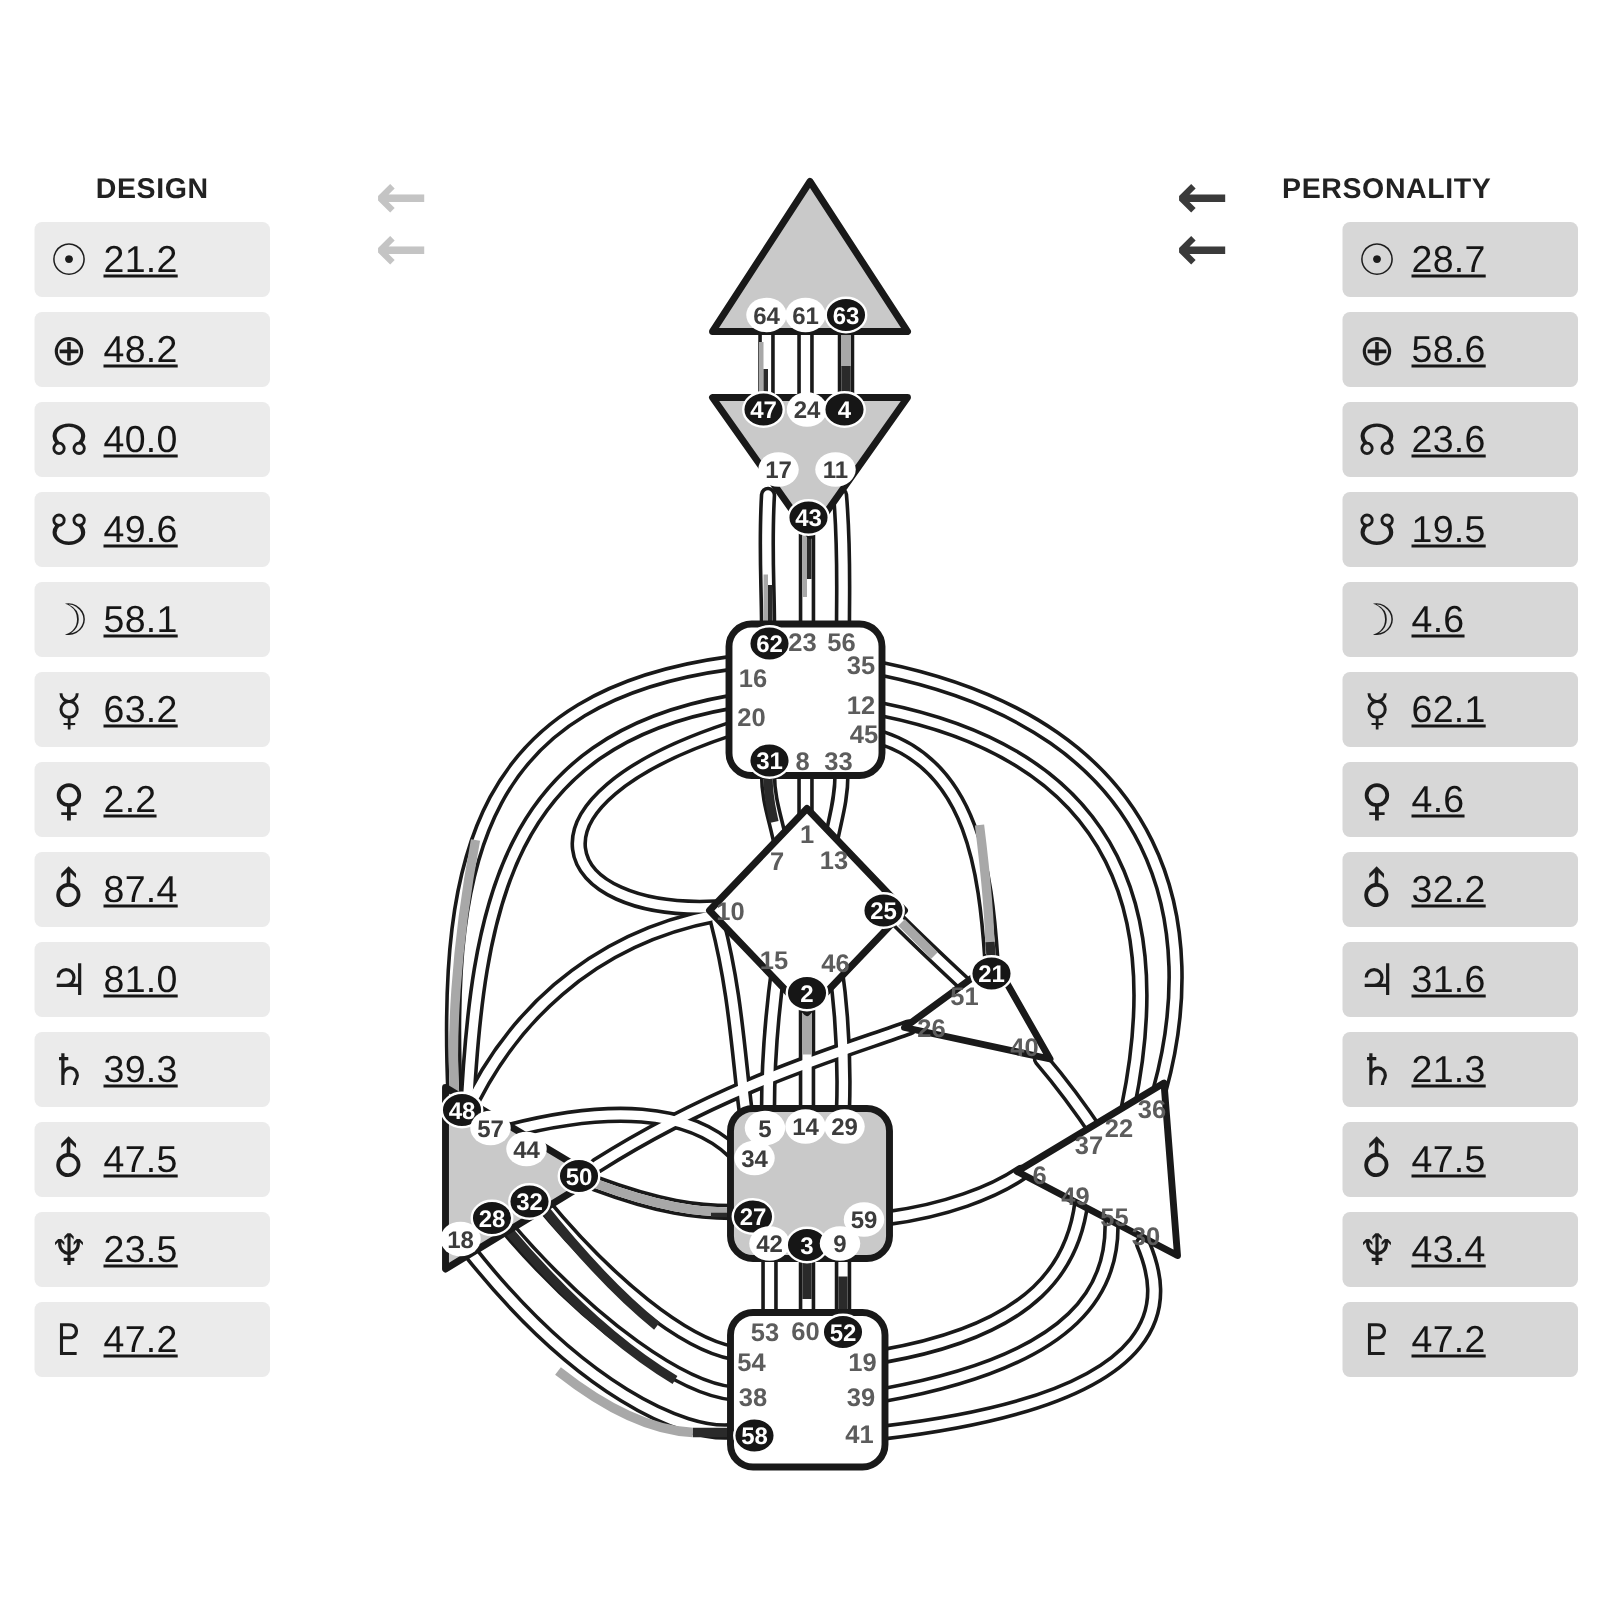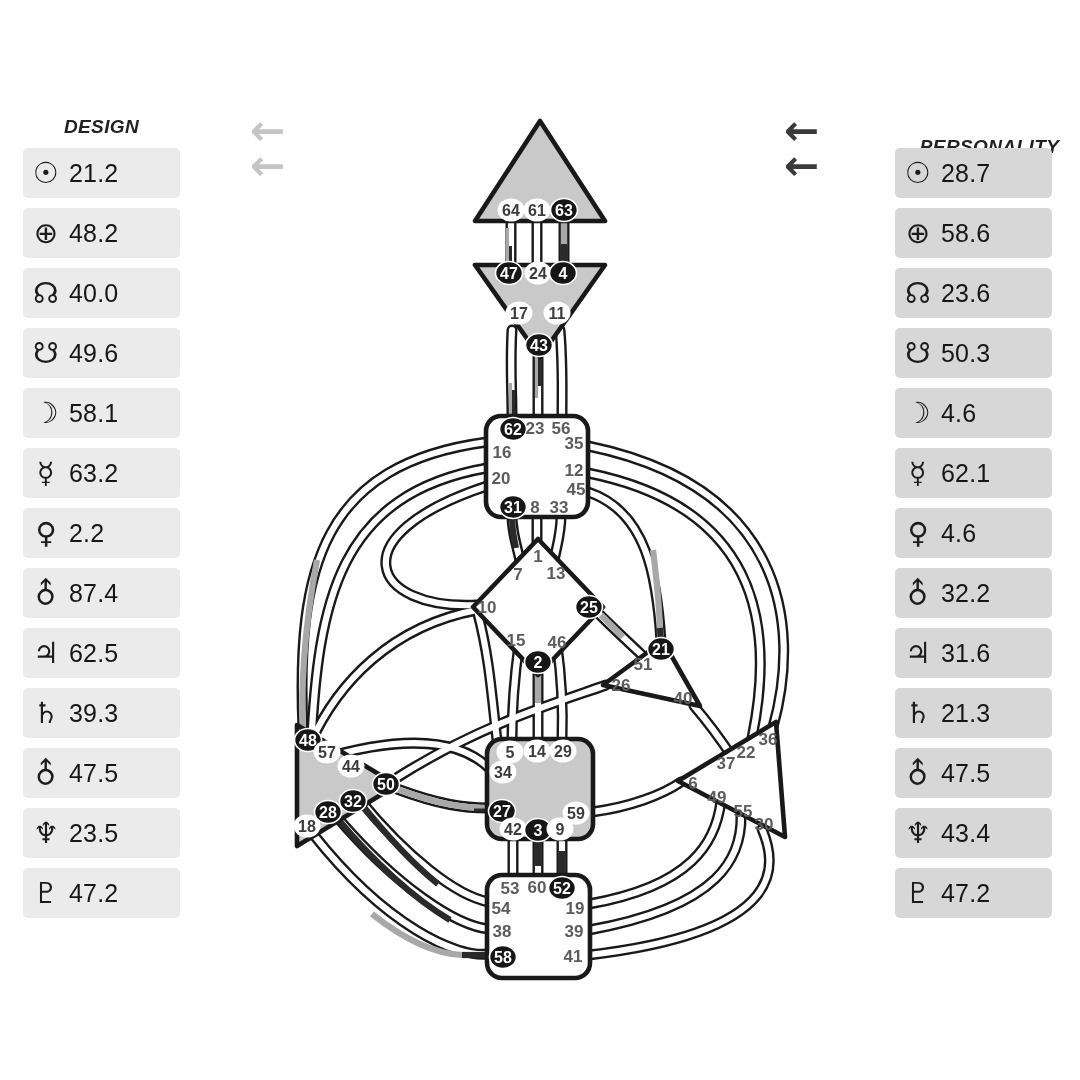--- a/index.html
+++ b/index.html
@@ -2,35 +2,35 @@
 <html style="--row-left-bg: #ebebeb; --row-right-bg: #d7d7d7; --arrow-left: #c4c4c4; --arrow-right: #3a3a3a; --center-defined: #c9c9c9; --center-open: #ffffff; --outline: #191919; --design: #a8a8a8; --personality: #2a2a2a; --plain-gate-text: #5c5c5c; --oval-gate-text: #3c3c3c;"><head>
 <meta charset="utf-8">
 <style>
   html,body{margin:0;padding:0;}
   body{
     width:1080px;height:1080px;position:relative;background:#ffffff;
     font-family:"Liberation Sans",sans-serif;overflow:hidden;
   }
   .phead{
     position:absolute;width:157px;text-align:center;
-    font-size:19px;font-weight:600;letter-spacing:.4px;color:#222;font-style:italic;
+    font-size:19px;font-weight:600;letter-spacing:.4px;color:#222;
   }
   .panel{position:absolute;width:157px;}
   .prow{
     height:50px;margin-bottom:10px;border-radius:5px;
     display:flex;align-items:center;
   }
   .panel-left .prow{background:var(--row-left-bg,#ebebeb);}
   .panel-right .prow{background:var(--row-right-bg,#d7d7d7);}
   .glyph{
     width:46px;text-align:center;font-size:29px;line-height:1;color:#1c1c1c;
     font-family:"DejaVu Sans",sans-serif;flex:0 0 46px;
   }
   .rot{transform:rotate(-45deg);display:inline-block;}
-  .val{font-size:25px;color:#161616;letter-spacing:.2px;}
+  .val{font-size:25px;color:#161616;letter-spacing:.2px;text-decoration:underline;}
   .arrow{
     position:absolute;font-size:42px;font-weight:700;line-height:1;
     font-family:"DejaVu Sans",sans-serif;
   }
   .arrow-l{color:var(--arrow-left,#c4c4c4);}
   .arrow-r{color:var(--arrow-right,#3a3a3a);}
   #graph{position:absolute;left:0;top:0;}
   .roads-outer{stroke:var(--outline,#191919);stroke-width:11;fill:none;stroke-linecap:round;}
   .roads-inner{stroke:#ffffff;stroke-width:6.2;fill:none;stroke-linecap:round;}
   .seg-d{stroke:var(--design,#a8a8a8);fill:none;stroke-linecap:butt;}
@@ -392,58 +392,58 @@
   <div class="prow">
       <span class="glyph">♀</span>
       <span class="val">2.2</span>
     </div>
   <div class="prow">
       <span class="glyph rot">♂</span>
       <span class="val">87.4</span>
     </div>
   <div class="prow">
       <span class="glyph">♃</span>
-      <span class="val">62.5</span>
+      <span class="val">81.0</span>
     </div>
   <div class="prow">
       <span class="glyph">♄</span>
       <span class="val">39.3</span>
     </div>
   <div class="prow">
       <span class="glyph rot">♂</span>
       <span class="val">47.5</span>
     </div>
   <div class="prow">
       <span class="glyph">♆</span>
       <span class="val">23.5</span>
     </div>
   <div class="prow">
       <span class="glyph">♇</span>
       <span class="val">47.2</span>
     </div>
 </div>
 
-<div class="phead" style="left:911px;top:116px;margin-top:20px;">PERSONALITY</div>
+<div class="phead" style="left:846px;top:116px;">PERSONALITY</div>
 
 <div class="panel panel-right" style="left:895px;top:148px;">
   <div class="prow">
       <span class="glyph">☉</span>
       <span class="val">28.7</span>
     </div>
   <div class="prow">
       <span class="glyph">⊕</span>
       <span class="val">58.6</span>
     </div>
   <div class="prow">
       <span class="glyph">☊</span>
       <span class="val">23.6</span>
     </div>
   <div class="prow">
       <span class="glyph">☋</span>
-      <span class="val">50.3</span>
+      <span class="val">19.5</span>
     </div>
   <div class="prow">
       <span class="glyph">☽</span>
       <span class="val">4.6</span>
     </div>
   <div class="prow">
       <span class="glyph">☿</span>
       <span class="val">62.1</span>
     </div>
   <div class="prow">

